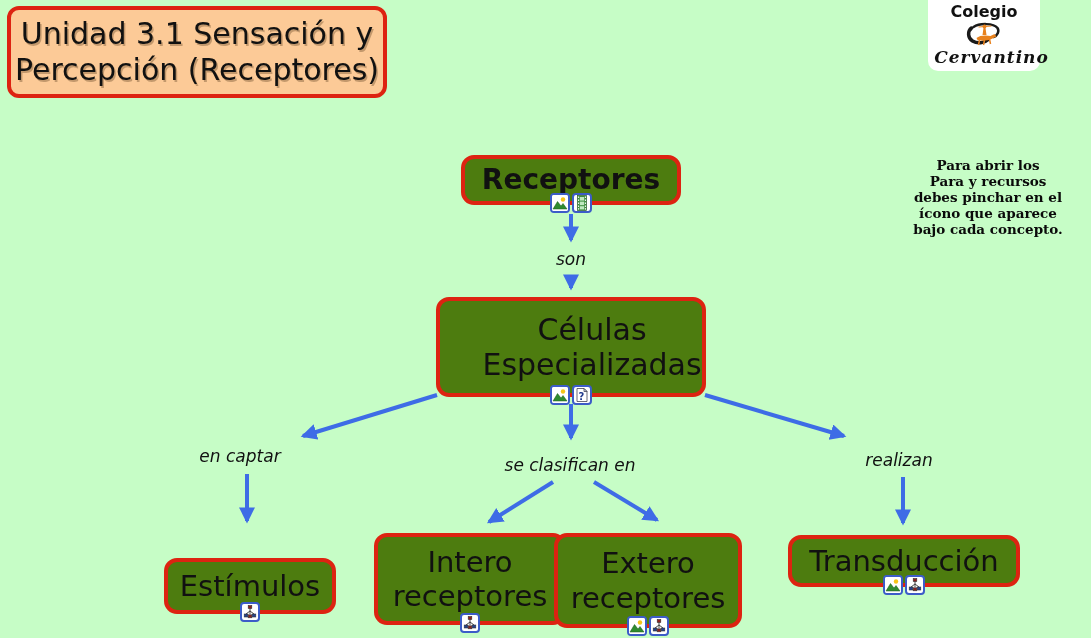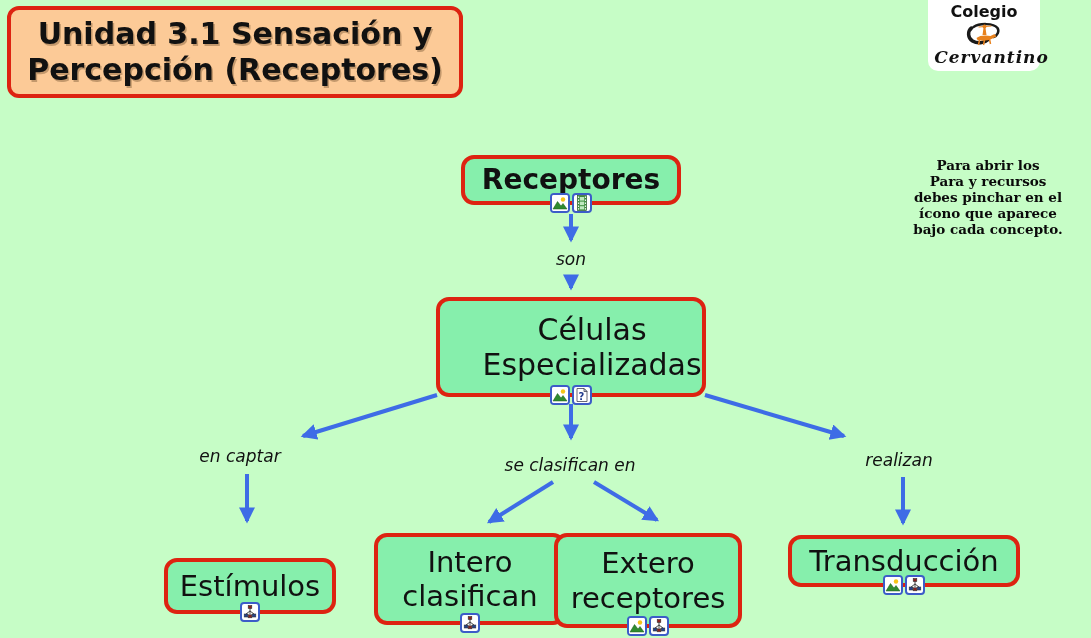--- a/index.html
+++ b/index.html
@@ -8,36 +8,36 @@
     width:1091px;height:638px;
     background:#c6fdc6;
     overflow:hidden;
     font-family:"DejaVu Sans","Liberation Sans",sans-serif;
     color:#111;
   }
   
   .node{
     position:absolute;
     box-sizing:border-box;
-    background:#86efac;
+    background:#4d7c0f;
     border:4px solid #dd2311;
     border-radius:13px;
     display:flex;align-items:center;justify-content:center;
     text-align:center;
     line-height:1.18;
   }
   .node .lbl{padding:0 6px;}
   .bold{font-weight:bold;}
   
   .title-box{
-    position:absolute;left:7px;top:6px;width:456px;height:92px;
+    position:absolute;left:7px;top:6px;width:380px;height:92px;
     box-sizing:border-box;
     background:#fcca97;border:4px solid #dd2311;border-radius:12px;
     display:flex;flex-direction:column;align-items:center;justify-content:center;
-    font-weight:bold;font-size:30px;line-height:36px;
+    font-weight:normal;font-size:30px;line-height:36px;
     text-shadow:1.5px 1.5px 0 rgba(90,60,30,.35);
   }
   
   .linklbl{
     position:absolute;transform:translateX(-50%);
     font-style:italic;font-size:17px;white-space:nowrap;
   }
   
   svg.overlay{position:absolute;left:0;top:0;pointer-events:none;}
   
@@ -197,21 +197,21 @@
   <div class="node" style="left:164px;top:558px;width:172px;height:56px;font-size:29px;">
     <div class="lbl">Estímulos</div>
     <div class="iconbar">
       <svg class="mini" viewBox="0 0 16 16">
           <use href="#sym-cmap"></use>
         </svg>
     </div>
   </div>
 
   <div class="node" style="left:374px;top:533px;width:192px;height:92px;font-size:29px;">
-    <div class="lbl">Intero clasifican</div>
+    <div class="lbl">Intero receptores</div>
     <div class="iconbar">
       <svg class="mini" viewBox="0 0 16 16">
           <use href="#sym-cmap"></use>
         </svg>
     </div>
   </div>
 
   <div class="node" style="left:554px;top:533px;width:188px;height:95px;font-size:29px;">
     <div class="lbl">Extero receptores</div>
     <div class="iconbar">

